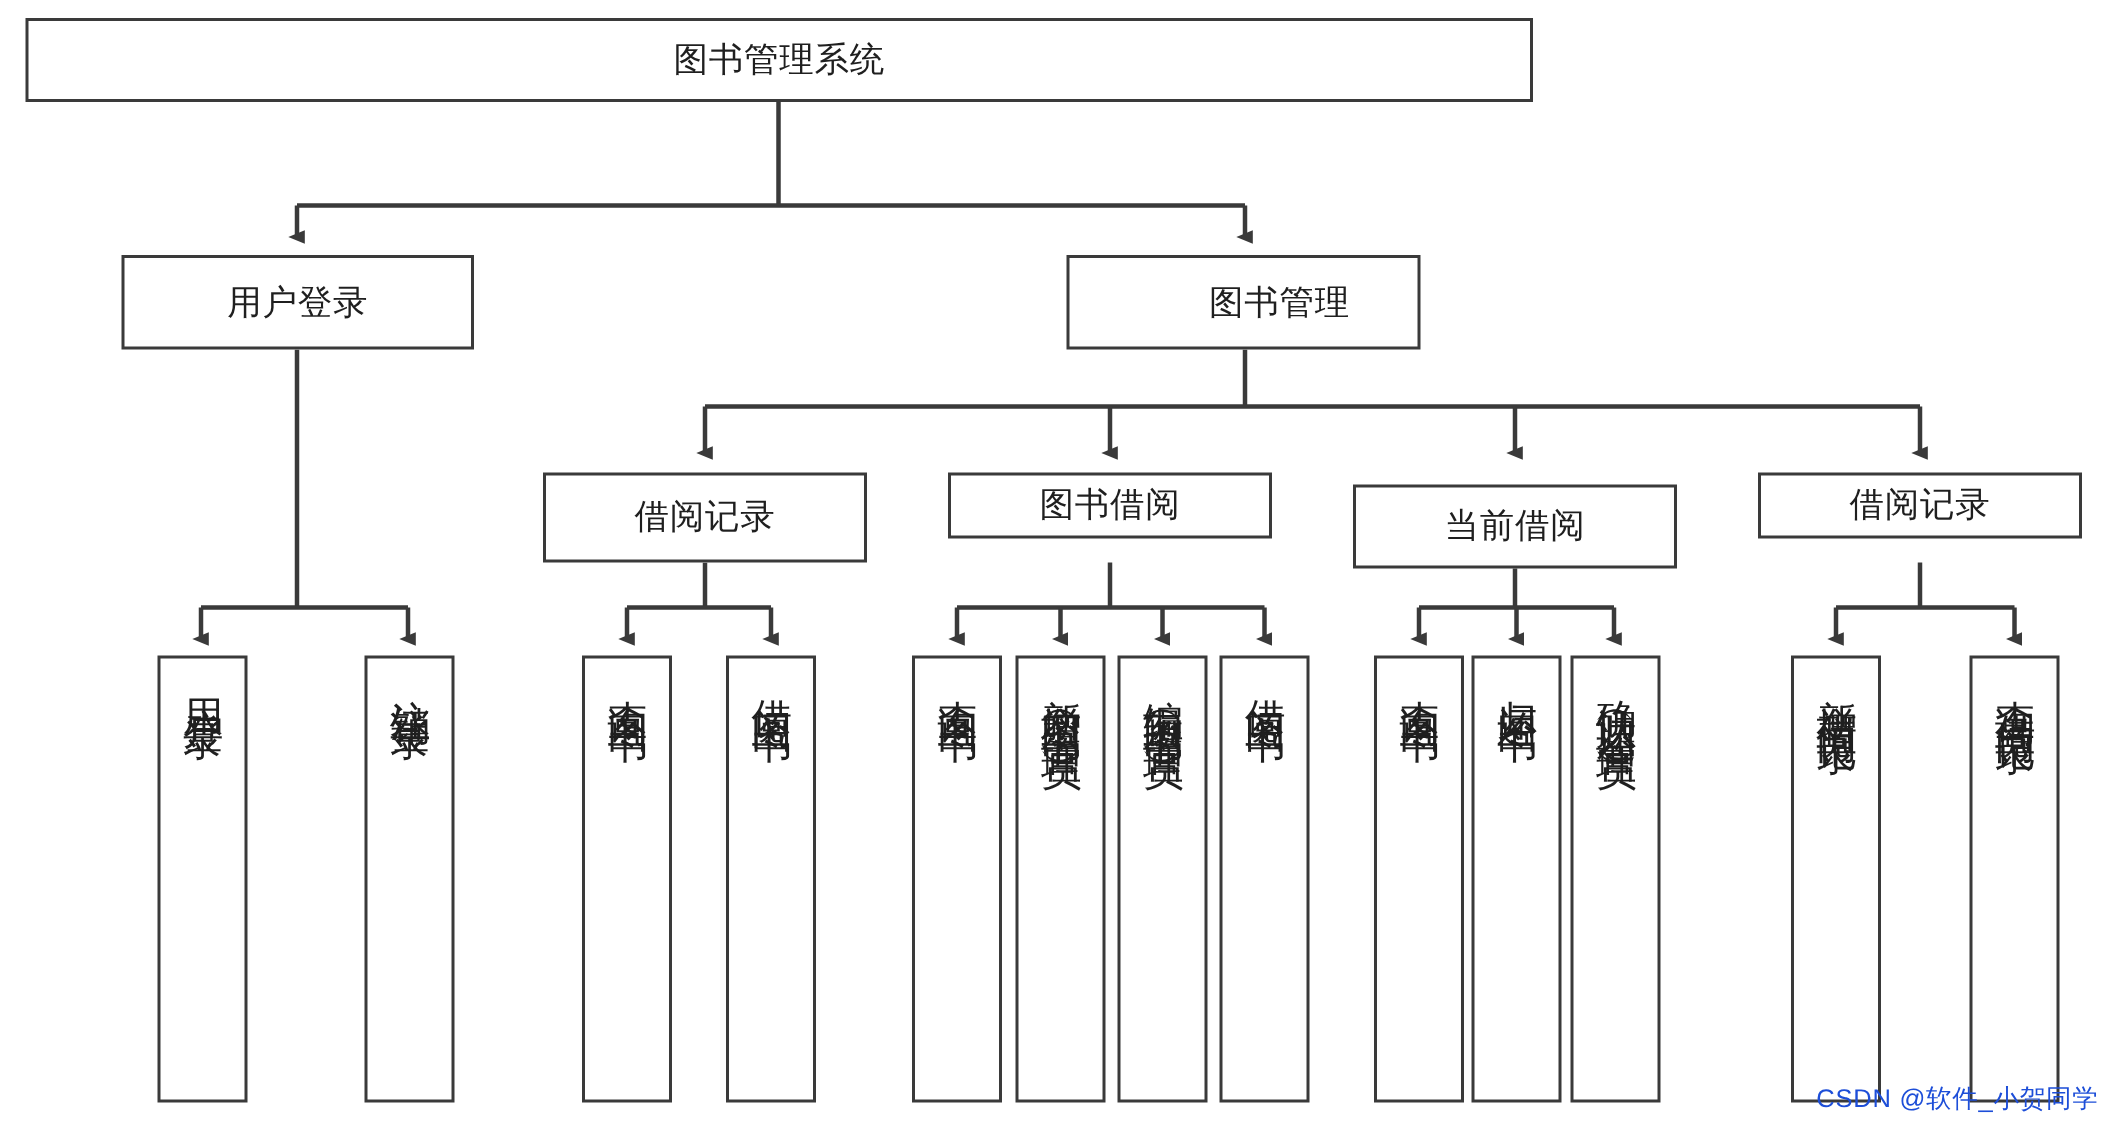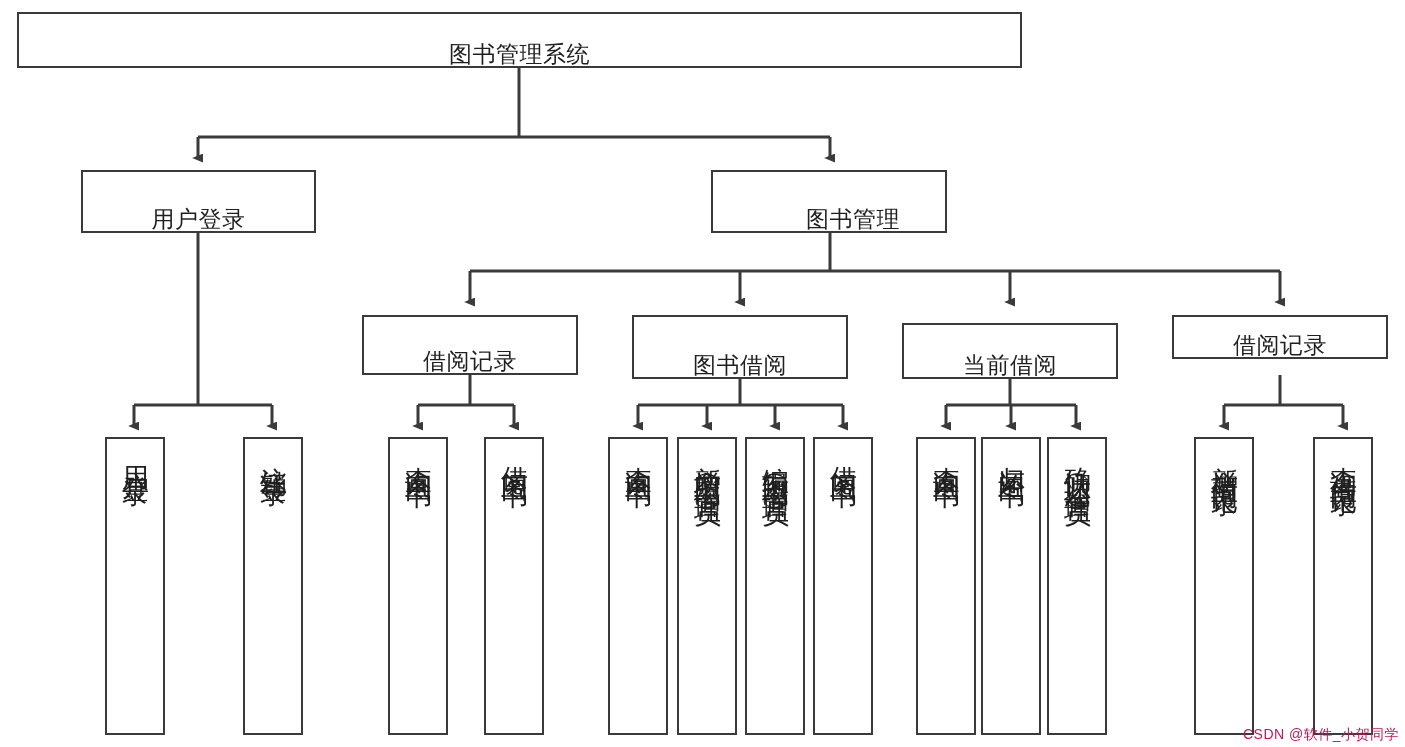--- a/index.html
+++ b/index.html
@@ -24,21 +24,21 @@
     width: 1405px;
     height: 747px;
     pointer-events: none;
   }
   .node {
     position: absolute;
     box-sizing: border-box;
     border: 2px solid #3a3a3a;
     background: #ffffff;
     display: flex;
-    align-items: flex-end;
+    align-items: center;
     justify-content: center;
     color: #1f1f1f;
   }
   .node.h {
     
   }
   .node.v {
     
   }
   .node-label {
@@ -59,22 +59,22 @@
     writing-mode: vertical-rl;
     text-orientation: upright;
     font-size: 27px;
     letter-spacing: 5px;
     line-height: 1;
   }
   .watermark {
     position: absolute;
     right: 6px;
     bottom: 3px;
-    font-size: 14px;
-    color: #be185d;
+    font-size: 17px;
+    color: #1d4ed8;
     white-space: nowrap;
     letter-spacing: 0.5px;
     margin-left: 20px;
   }
 </style>
 </head>
 <body>
 
 <div id="canvas">
 
@@ -135,21 +135,21 @@
   <div class="node h" style="left:81px; top:170px; width:235px; height:63px;">
     <span class="node-label">用户登录</span>
   </div>
   <div class="node h" style="left:711px; top:170px; width:236px; height:63px;padding-left:48px;">
     <span class="node-label">图书管理</span>
   </div>
 
   <div class="node h" style="left:362px; top:315px; width:216px; height:60px;">
     <span class="node-label">借阅记录</span>
   </div>
-  <div class="node h" style="left:632px; top:315px; width:216px; height:64px;">
+  <div class="node h" style="left:632px; top:315px; width:216px; height:44px;">
     <span class="node-label">图书借阅</span>
   </div>
   <div class="node h" style="left:902px; top:323px; width:216px; height:56px;">
     <span class="node-label">当前借阅</span>
   </div>
   <div class="node h" style="left:1172px; top:315px; width:216px; height:44px;">
     <span class="node-label">借阅记录</span>
   </div>
 
   <div class="node v" style="left:105px; top:437px; width:60px; height:298px;">

